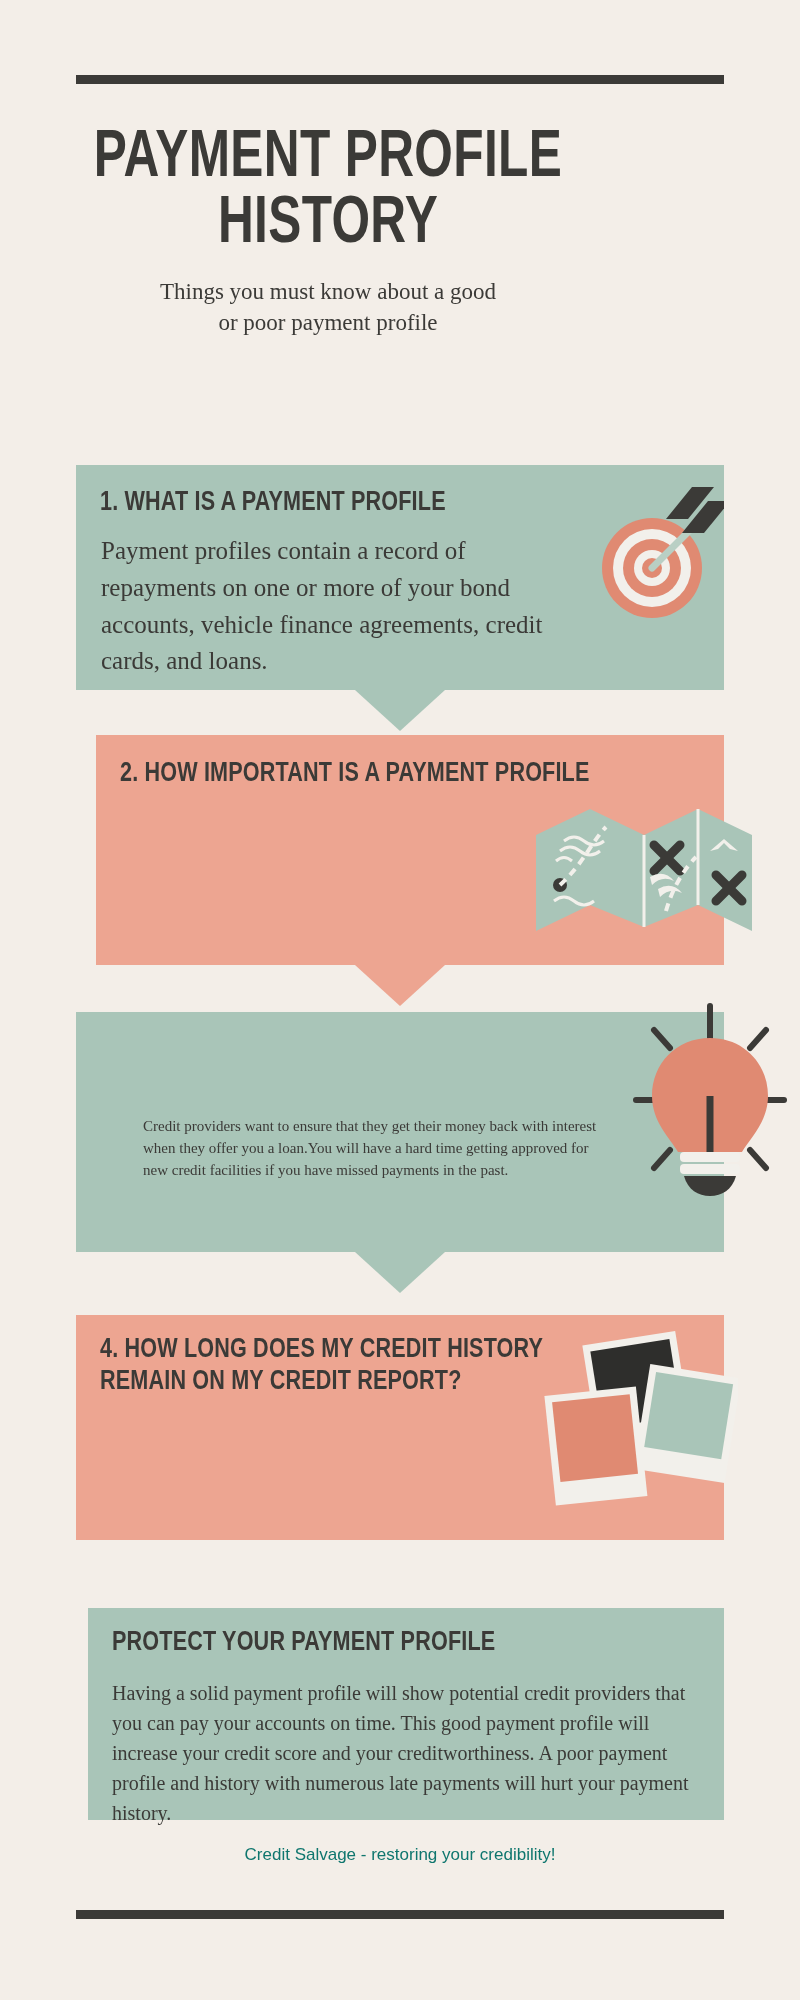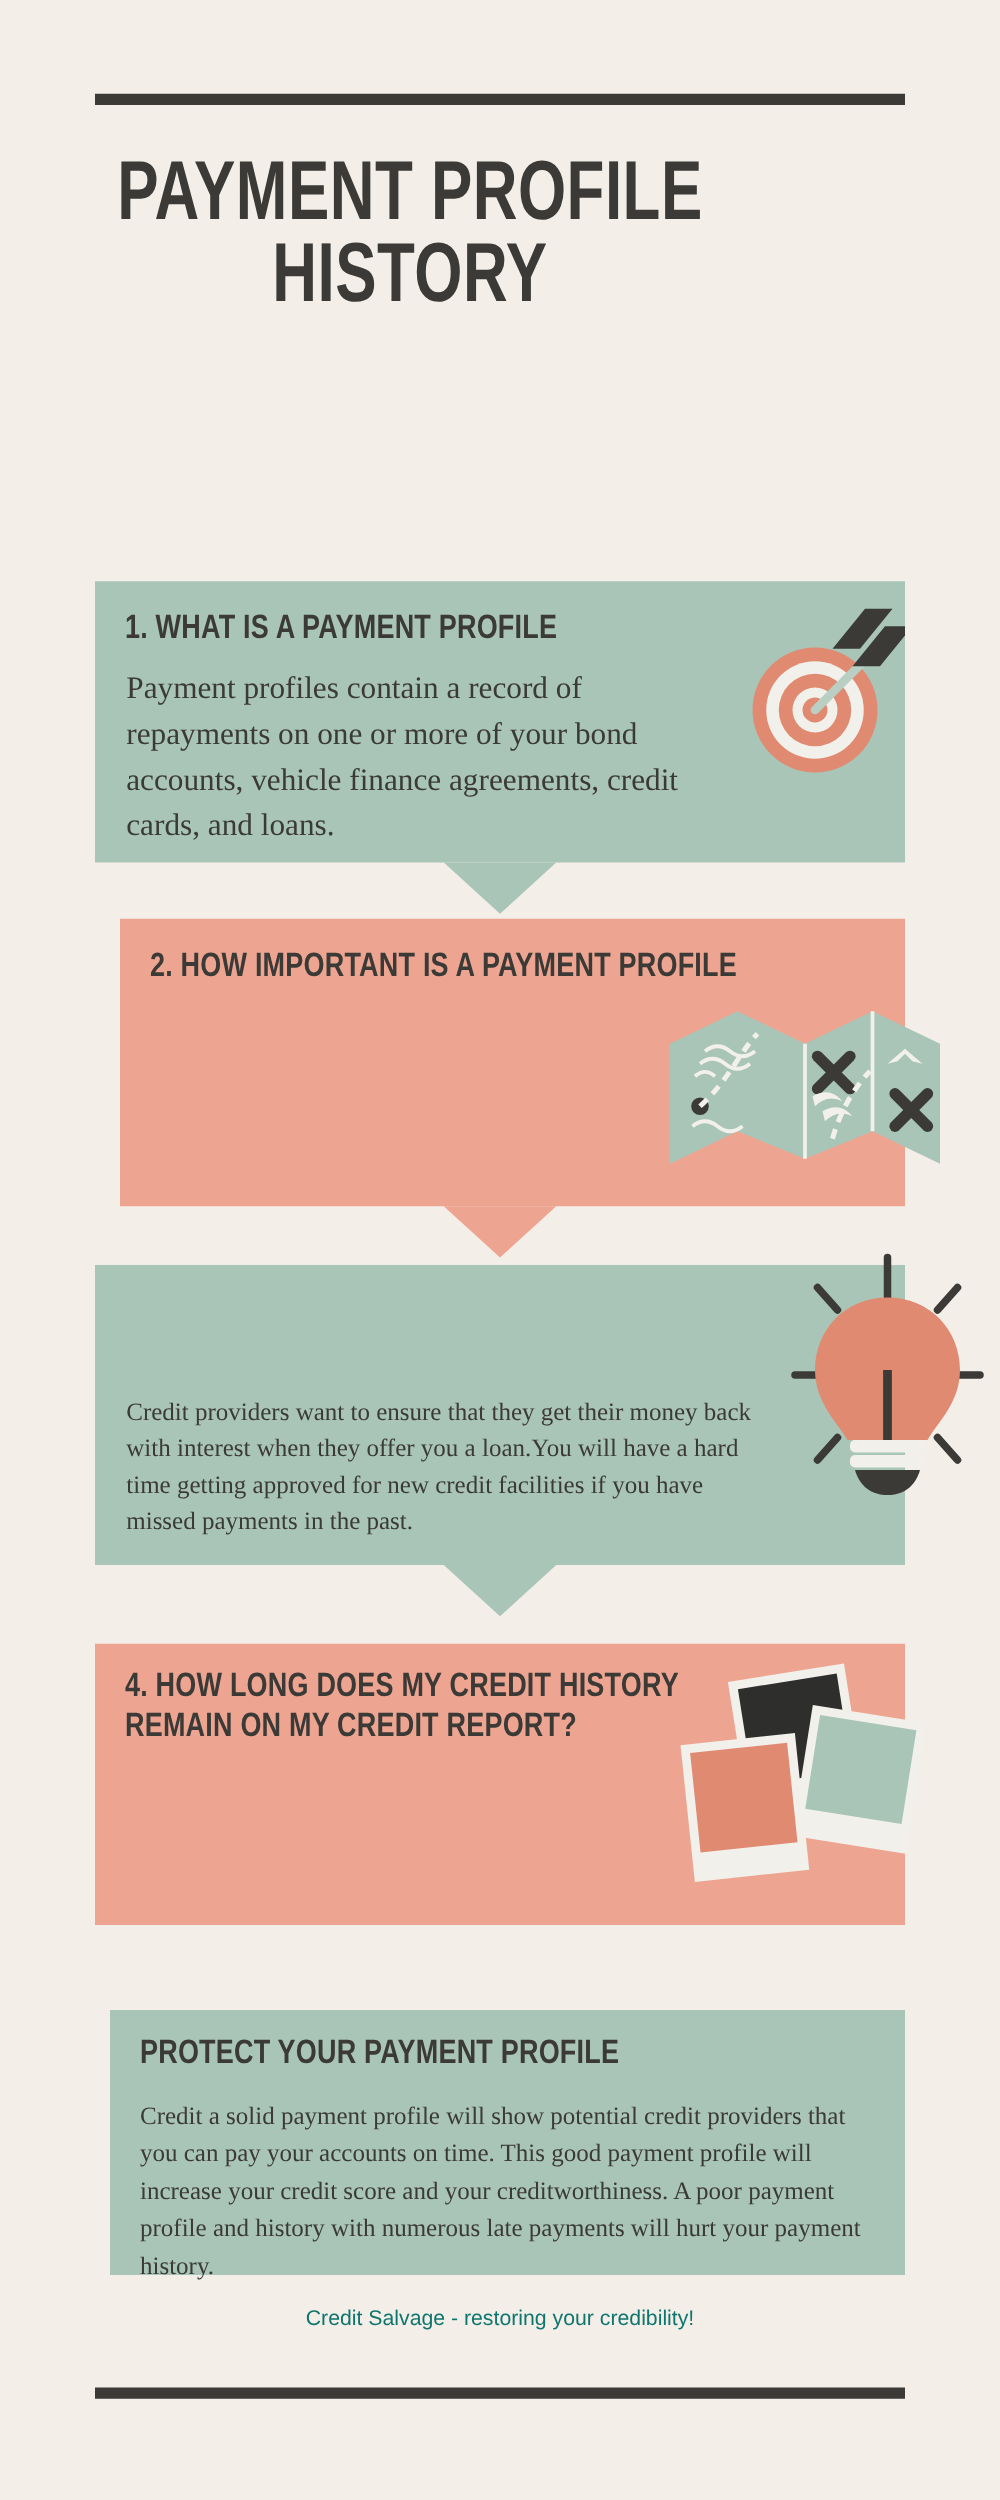--- a/index.html
+++ b/index.html
@@ -127,20 +127,21 @@
 </head>
 <body>
 
 <div class="page">
 
   <div class="rule rule-top"></div>
 
   <div class="header">
     <div class="title">PAYMENT PROFILE
 HISTORY</div>
+    <div class="subtitle">Things you must know about a good or poor payment profile</div>
   </div>
 
   <div class="block" style="left:76px; top:465px; width:648px; height:225px;">
     <div class="block-inner">
       <div class="bg green"></div>
 
       <svg class="icon" style="left:520px; top:10px;" width="128" height="150" viewBox="0 0 128 150">
         <circle cx="56" cy="93" r="50" fill="#e08a72"></circle>
         <circle cx="56" cy="93" r="39" fill="#f2f0eb"></circle>
         <circle cx="56" cy="93" r="29" fill="#e08a72"></circle>
@@ -210,21 +211,21 @@
           <line x1="156" y1="176" x2="140" y2="158"></line>
         </g>
         <path d="M100 46 C134 46 158 72 158 104 C158 130 140 146 132 160 L68 160 C60 146 42 130 42 104 C42 72 66 46 100 46 Z" fill="#e08a72"></path>
         <line x1="100" y1="104" x2="100" y2="162" stroke="#3b3a37" stroke-width="7"></line>
         <rect x="70" y="160" width="60" height="10" rx="4" fill="#f2f0eb"></rect>
         <rect x="70" y="172" width="60" height="10" rx="4" fill="#f2f0eb"></rect>
         <path d="M74 184 L126 184 C122 198 112 204 100 204 C88 204 78 198 74 184 Z" fill="#3b3a37"></path>
       </svg>
 
       <div class="pad" style="left:25px; top:104px; width:510px;">
-        <div class="sec-body" style="font-size:20px; line-height:1.45;">Credit providers want to ensure that they get their money back with interest when they offer you a loan.You will have a hard time getting approved for new credit facilities if you have missed payments in the past.</div>
+        <div class="sec-body" style="font-size:15px; line-height:1.45;margin-left:42px;">Credit providers want to ensure that they get their money back with interest when they offer you a loan.You will have a hard time getting approved for new credit facilities if you have missed payments in the past.</div>
       </div>
     </div>
     <div class="pointer green" style="left:279px; top:240px;"></div>
   </div>
 
   <div class="block" style="left:76px; top:1315px; width:648px; height:225px;">
     <div class="block-inner">
       <div class="bg salmon"></div>
 
       <svg class="icon" style="left:462px; top:4px;" width="200" height="200" viewBox="0 0 200 200">
@@ -250,21 +251,21 @@
   </div>
 
   <div class="block" style="left:88px; top:1608px; width:636px; height:212px;">
     <div class="block-inner">
       <div class="bg green"></div>
 
       <div class="pad" style="left:24px; top:18px; width:600px;">
         <div class="sec-head">PROTECT YOUR PAYMENT PROFILE</div>
       </div>
       <div class="pad" style="left:24px; top:70px; width:590px;">
-        <div class="sec-body" style="font-size:20px; line-height:1.5;">Credit a solid payment profile will show potential credit providers that you can pay your accounts on time. This good payment profile will increase your credit score and your creditworthiness. A poor payment profile and history with numerous late payments will hurt your payment history.</div>
+        <div class="sec-body" style="font-size:20px; line-height:1.5;">Having a solid payment profile will show potential credit providers that you can pay your accounts on time. This good payment profile will increase your credit score and your creditworthiness. A poor payment profile and history with numerous late payments will hurt your payment history.</div>
       </div>
     </div>
   </div>
 
   <div class="footer-note">Credit Salvage - restoring your credibility!</div>
 
   <div class="rule rule-bottom"></div>
 
 </div>
 

